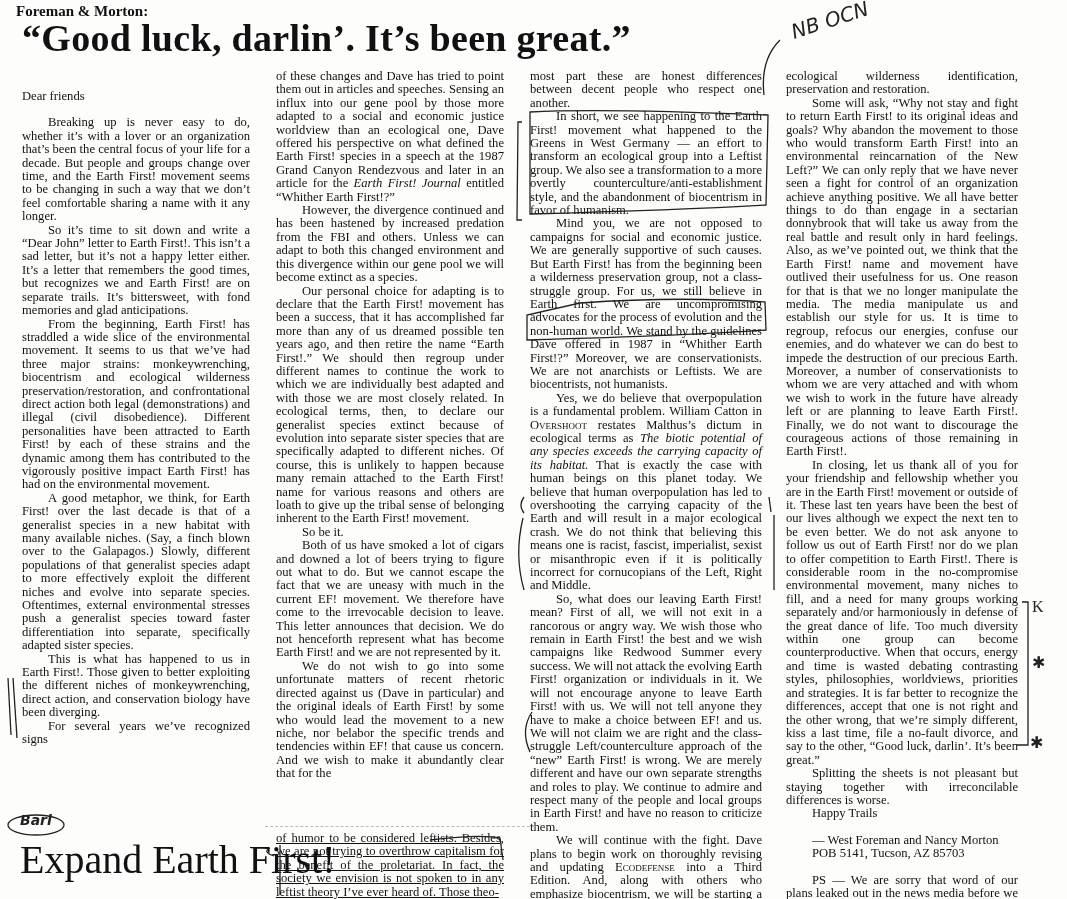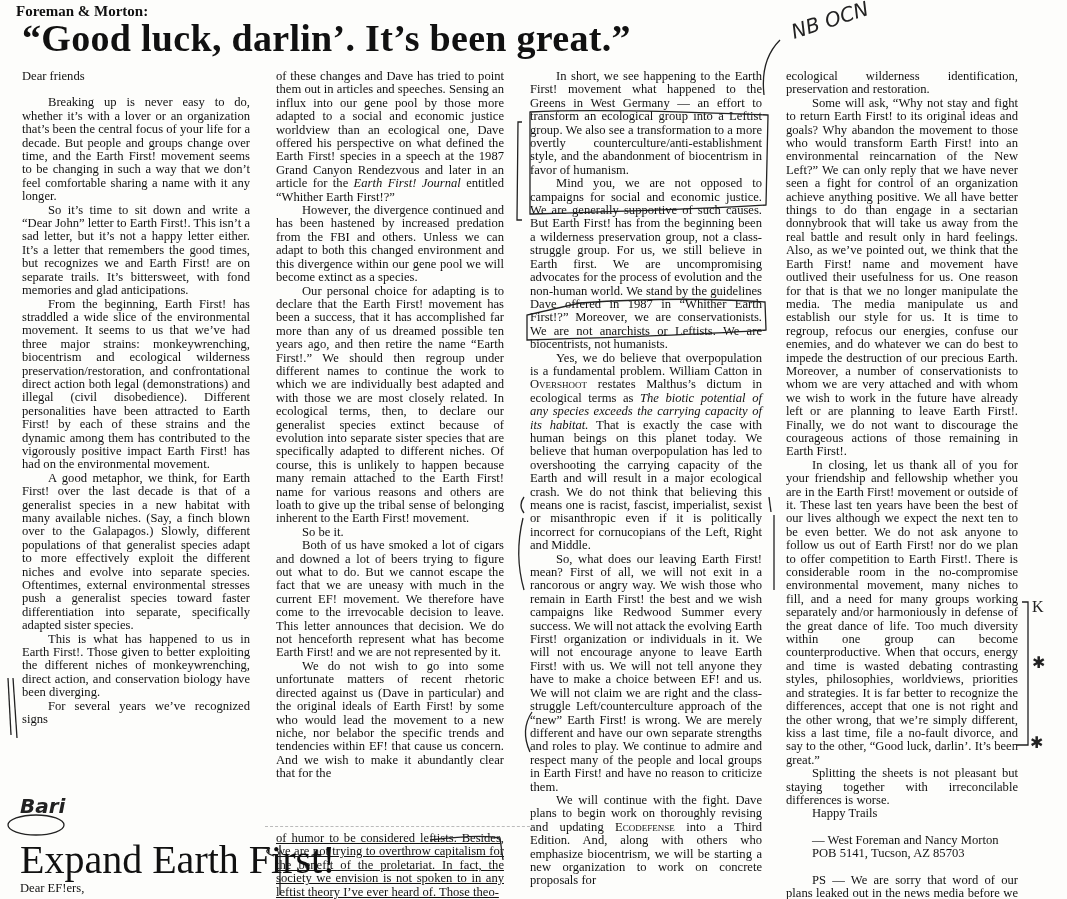--- a/index.html
+++ b/index.html
@@ -2,21 +2,21 @@
 <html><head>
 <meta charset="utf-8">
 <style>
   html, body { margin:0; padding:0; background:#fdfdfb; }
   body { width:1067px; height:899px; position:relative; overflow:hidden; color:#111; font-family:"Liberation Serif","DejaVu Serif",serif; }
   .kicker { position:absolute; left:16px; top:3px; font-weight:bold; font-size:15px; }
   .headline { position:absolute; left:22px; top:16px; font-weight:bold; font-size:38px; letter-spacing:0.3px; white-space:nowrap;text-align:center; }
   .col { position:absolute; font-size:12.6px; line-height:13.4px; text-align:justify; hyphens:auto; }
   .col p { margin:0; text-indent:26px; }
   .col p.noind { text-indent:0; }
-  .col p.salut { text-indent:0; margin-bottom:13px; }
+  .col p.salut { text-indent:0; margin-bottom:13px;margin-top:20px; }
   .c1 { left:22px; top:70px; width:228px; }
   .c2 { left:276px; top:70px; width:228px; }
   .c3 { left:530px; top:70px; width:232px; }
   .c4 { left:786px; top:70px; width:232px; }
   .sig { text-indent:0 !important; padding-left:26px; }
   .gap { height:13px; }
   i { }
   .sc { font-variant:small-caps; }
   .u { text-decoration:underline; }
   .h2 { position:absolute; left:20px; top:836px; font-weight:normal; font-size:40px; white-space:nowrap; }
@@ -45,20 +45,21 @@
 <div class="col c2">
   <p class="noind"><span>of these changes and Dave has tried to point them out in articles and speeches. Sensing an influx into our gene pool by those more adapted to a social and economic justice worldview than an ecological one, Dave offered his perspective on what defined the Earth First! species in a speech at the 1987 Grand Canyon Rendezvous and later in an article for the</span> <i>Earth First! Journal</i><span> entitled “Whither Earth First!?”</span></p>
   <p>However, the divergence continued and has been hastened by increased predation from the FBI and others. Unless we can adapt to both this changed environment and this divergence within our gene pool we will become extinct as a species.</p>
   <p>Our personal choice for adapting is to declare that the Earth First! movement has been a success, that it has accomplished far more than any of us dreamed possible ten years ago, and then retire the name “Earth First!.” We should then regroup under different names to continue the work to which we are individually best adapted and with those we are most closely related. In ecological terms, then, to declare our generalist species extinct because of evolution into separate sister species that are specifically adapted to different niches. Of course, this is unlikely to happen because many remain attached to the Earth First! name for various reasons and others are loath to give up the tribal sense of belonging inherent to the Earth First! movement.</p>
   <p>So be it.</p>
   <p>Both of us have smoked a lot of cigars and downed a lot of beers trying to figure out what to do. But we cannot escape the fact that we are uneasy with much in the current EF! movement. We therefore have come to the irrevocable decision to leave. This letter announces that decision. We do not henceforth represent what has become Earth First! and we are not represented by it.</p>
   <p>We do not wish to go into some unfortunate matters of recent rhetoric directed against us (Dave in particular) and the original ideals of Earth First! by some who would lead the movement to a new niche, nor belabor the specific trends and tendencies within EF! that cause us concern. And we wish to make it abundantly clear that for the</p>
 </div>
 
 <div class="col c3">
+  <p class="noind">most part these are honest differences between decent people who respect one another.</p>
   <p>In short, we see happening to the Earth First! movement what happened to the Greens in West Germany — an effort to transform an ecological group into a Leftist group. We also see a transformation to a more overtly counterculture/anti-establishment style, and the abandonment of biocentrism in favor of humanism.</p>
   <p>Mind you, we are not opposed to campaigns for social and economic justice. We are generally supportive of such causes. But Earth First! has from the beginning been a wilderness preservation group, not a class-struggle group. For us, we still believe in Earth first. We are uncompromising advocates for the process of evolution and the non-human world. We stand by the guidelines Dave offered in 1987 in “Whither Earth First!?” Moreover, we are conservationists. We are not anarchists or Leftists. We are biocentrists, not humanists.</p>
   <p><span>Yes, we do believe that overpopulation is a fundamental problem. William Catton in </span><span class="sc">Overshoot</span><span> restates Malthus’s dictum in ecological terms as </span><i>The biotic potential of any species exceeds the carrying capacity of its habitat.</i><span> That is exactly the case with human beings on this planet today. We believe that human overpopulation has led to overshooting the carrying capacity of the Earth and will result in a major ecological crash. We do not think that believing this means one is racist, fascist, imperialist, sexist or misanthropic even if it is politically incorrect for cornucopians of the Left, Right and Middle.</span></p>
   <p>So, what does our leaving Earth First! mean? First of all, we will not exit in a rancorous or angry way. We wish those who remain in Earth First! the best and we wish campaigns like Redwood Summer every success. We will not attack the evolving Earth First! organization or individuals in it. We will not encourage anyone to leave Earth First! with us. We will not tell anyone they have to make a choice between EF! and us. We will not claim we are right and the class-struggle Left/counterculture approach of the “new” Earth First! is wrong. We are merely different and have our own separate strengths and roles to play. We continue to admire and respect many of the people and local groups in Earth First! and have no reason to criticize them.</p>
   <p><span>We will continue with the fight. Dave plans to begin work on thoroughly revising and updating </span><span class="sc">Ecodefense</span><span> into a Third Edition. And, along with others who emphasize biocentrism, we will be starting a new organization to work on concrete proposals for</span></p>
 </div>
 
 <div class="col c4">
   <p class="noind">ecological wilderness identification, preservation and restoration.</p>
   <p>Some will ask, “Why not stay and fight to return Earth First! to its original ideas and goals? Why abandon the movement to those who would transform Earth First! into an environmental reincarnation of the New Left?” We can only reply that we have never seen a fight for control of an organization achieve anything positive. We all have better things to do than engage in a sectarian donnybrook that will take us away from the real battle and result only in hard feelings. Also, as we’ve pointed out, we think that the Earth First! name and movement have outlived their usefulness for us. One reason for that is that we no longer manipulate the media. The media manipulate us and establish our style for us. It is time to regroup, refocus our energies, confuse our enemies, and do whatever we can do best to impede the destruction of our precious Earth. Moreover, a number of conservationists to whom we are very attached and with whom we wish to work in the future have already left or are planning to leave Earth First!. Finally, we do not want to discourage the courageous actions of those remaining in Earth First!.</p>
@@ -77,21 +78,21 @@
 <div class="h2">Expand Earth First!</div>
 <div class="col c5">
   <p class="salut" style="margin-bottom:12px">Dear EF!ers,</p>
 
 </div>
 <div class="col c6">
   <p class="noind u">of humor to be considered leftists. Besides, we are not trying to overthrow capitalism for the benefit of the proletariat. In fact, the society we envision is not spoken to in any leftist theory I’ve ever heard of. Those theo-</p>
 </div>
 
 <div class="note" style="left:790px;top:8px;font-size:20px;transform:rotate(-18deg);">NB OCN</div>
-<div class="note" style="left:20px;top:794px;font-size:20px;font-weight:bold;font-style:italic;">Bari</div>
+<div class="note" style="left:20px;top:812px;font-size:14px;font-weight:bold;font-style:italic;">Bari</div>
 
 <svg class="ink" width="1067" height="899">
   <g fill="none" stroke="#222" stroke-width="1.3">
 
     <path d="M522 122 L518 122 L517 220 L522 220"></path>
 
     <path d="M530 112 Q600 108 768 115 L766 205 Q680 210 530 214 Z"></path>
     <path d="M764 95 Q760 60 780 40"></path>
 
     <path d="M580 303 Q680 296 765 302 L766 330 Q700 335 527 340 L527 315 Z"></path>

